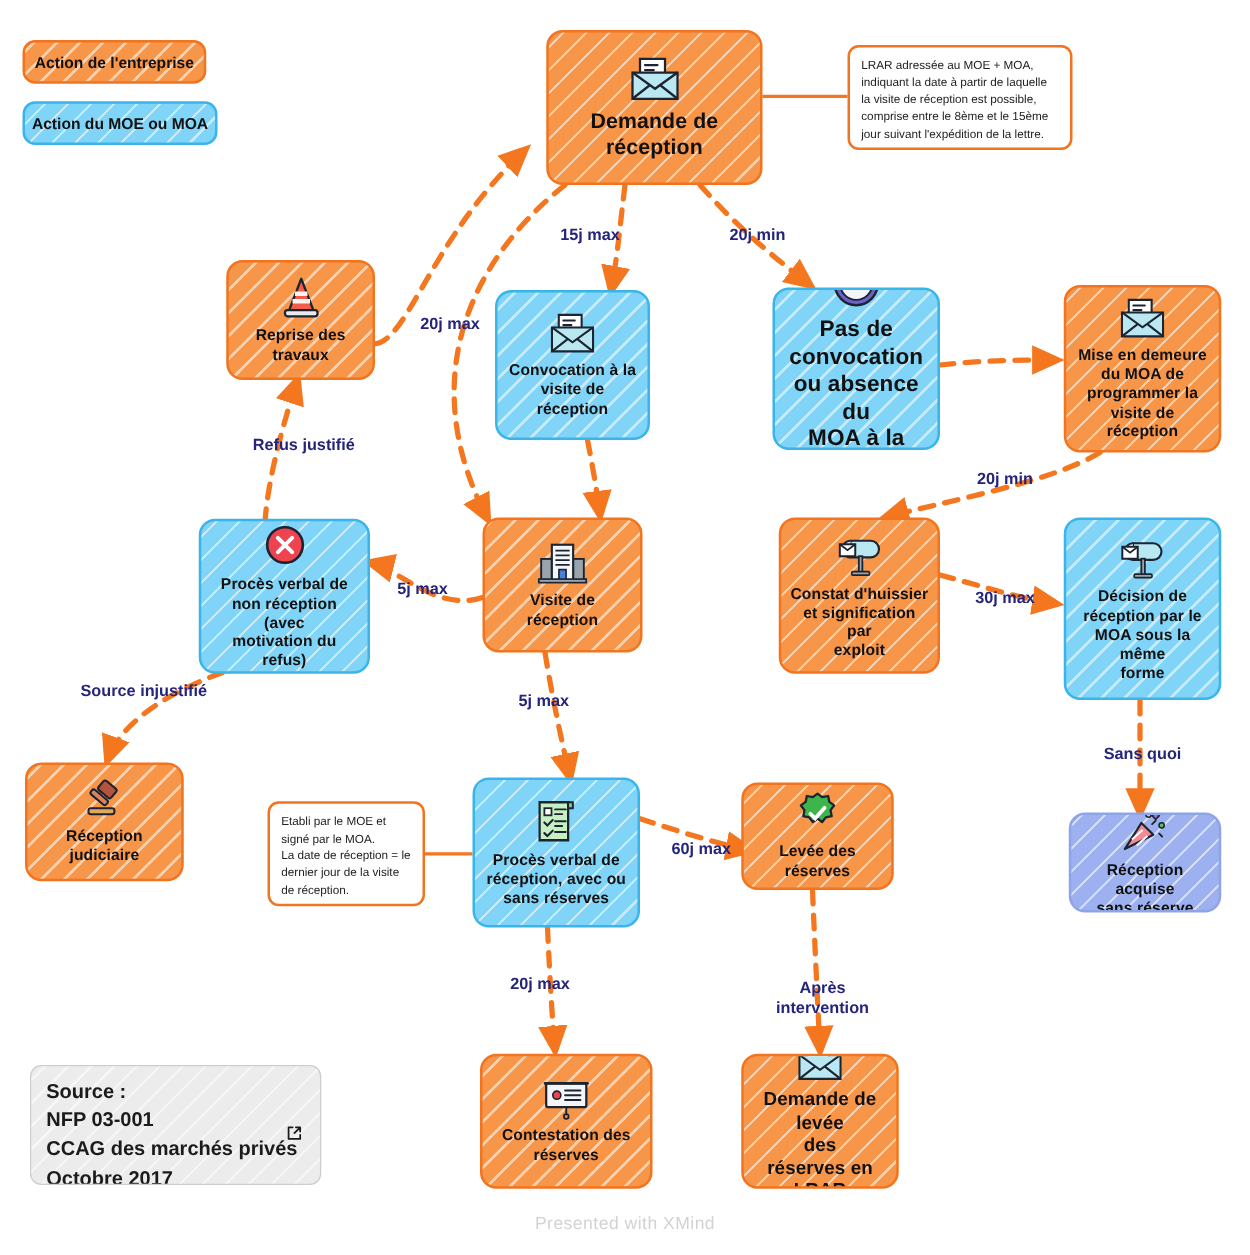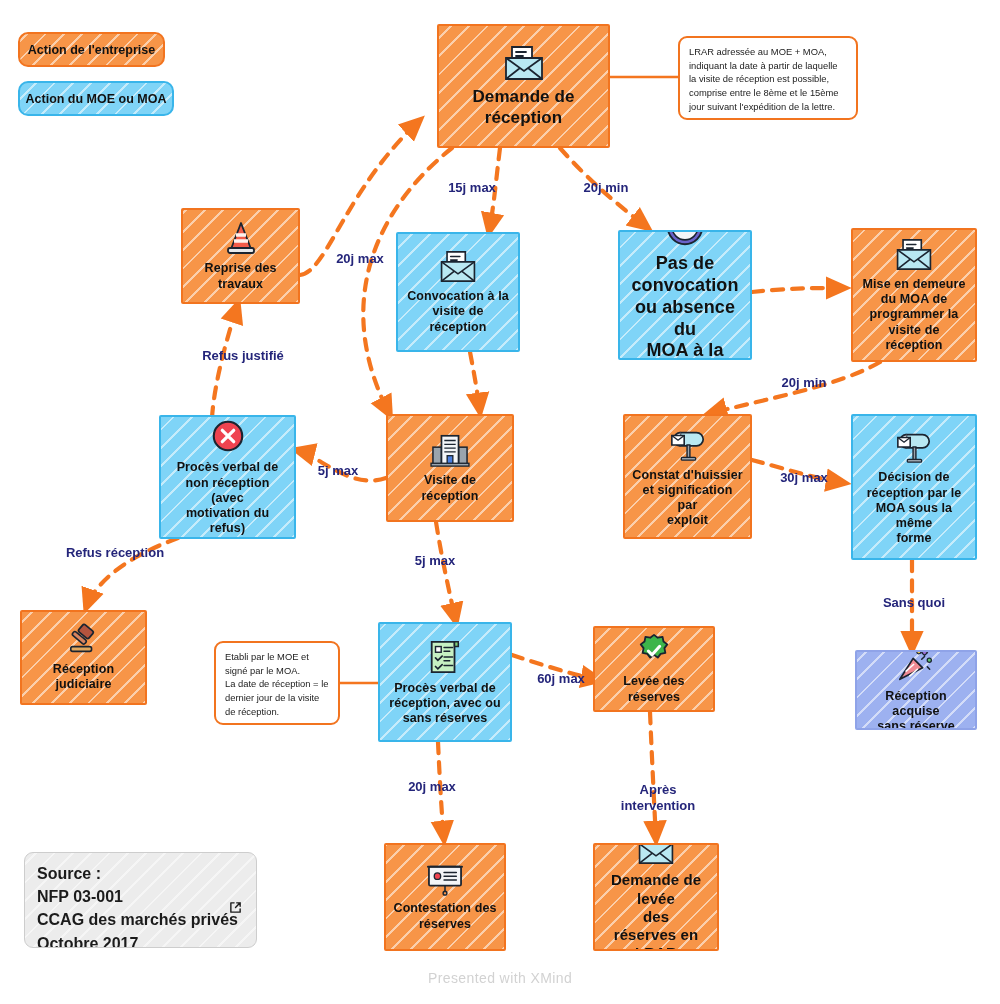--- a/index.html
+++ b/index.html
@@ -2,21 +2,21 @@
 <html><head>
 <meta charset="utf-8">
 <style>
   html,body{margin:0;padding:0;background:#ffffff;}
   body{width:1000px;height:1004px;position:relative;overflow:hidden;
        font-family:"Liberation Sans","DejaVu Sans",sans-serif;}
   #stage{position:absolute;left:0;top:0;width:1000px;height:1004px;}
   svg#edges{position:absolute;left:0;top:0;width:1000px;height:1004px;pointer-events:none;}
 
   
-  .node{position:absolute;box-sizing:border-box;border-radius:2px;
+  .node{position:absolute;box-sizing:border-box;border-radius:13px;
         display:flex;flex-direction:column;align-items:center;justify-content:center;
         text-align:center;overflow:hidden;
         font-weight:bold;color:#111111;line-height:1.22;letter-spacing:.1px;}
   .node .lbl{position:relative;z-index:3;padding:0 7px;}
   .node .ico{position:relative;z-index:3;line-height:0;margin-bottom:5px;}
   .node:after{content:"";position:absolute;inset:0;z-index:1;
      background:repeating-linear-gradient(-45deg,
         rgba(255,255,255,.55) 0px, rgba(255,255,255,.55) 2px,
         rgba(255,255,255,0) 2px,  rgba(255,255,255,0) 13px);}
 
@@ -271,21 +271,21 @@
         <circle cx="24" cy="6" r="2.2" fill="#f2c94c" stroke="#1b2430" stroke-width="1.3"></circle>
         <circle cx="35" cy="15" r="2.2" fill="#5bc16b" stroke="#1b2430" stroke-width="1.3"></circle>
         <path d="M30 4l3 3-3 3-3-3z" fill="#9b6fd6" stroke="#1b2430" stroke-width="1.3"></path>
         <path d="M33 22l2.4 2.4" stroke="#1b2430" stroke-width="1.6" stroke-linecap="round"></path>
         <path d="M27 14l3-3" stroke="#1b2430" stroke-width="1.6" stroke-linecap="round"></path>
       </svg>
     </div>
     <div class="lbl">Réception acquise<br>sans réserve</div>
   </div>
 
-  <div class="node orange" style="left:384px;top:843px;width:122px;height:108px;font-size:12.5px;">
+  <div class="node orange" style="left:384px;top:843px;width:138px;height:108px;font-size:12.5px;">
     <div class="ico">
       <svg width="40" height="34" viewBox="0 0 42 36">
         <rect x="4" y="5" width="34" height="20" rx="1.5" fill="#f3f5f8" stroke="#1b2430" stroke-width="1.9"></rect>
         <circle cx="13" cy="15" r="3.4" fill="#ef4350" stroke="#1b2430" stroke-width="1.4"></circle>
         <path d="M20 11h13M20 15h13M20 19h13" stroke="#1b2430" stroke-width="1.6" stroke-linecap="round"></path>
         <path d="M3 5h36" stroke="#1b2430" stroke-width="2.2" stroke-linecap="round"></path>
         <path d="M21 25v7" stroke="#1b2430" stroke-width="1.6"></path>
         <circle cx="21" cy="33" r="2" fill="none" stroke="#1b2430" stroke-width="1.5"></circle>
       </svg>
     </div>
@@ -305,21 +305,21 @@
   </div>
 
   <div class="elabel" style="left:432px;top:180px;width:80px;">15j max</div>
   <div class="elabel" style="left:566px;top:180px;width:80px;">20j min</div>
   <div class="elabel" style="left:320px;top:251px;width:80px;">20j max</div>
   <div class="elabel" style="left:764px;top:375px;width:80px;">20j min</div>
   <div class="elabel" style="left:764px;top:470px;width:80px;">30j max</div>
   <div class="elabel" style="left:303px;top:463px;width:70px;">5j max</div>
   <div class="elabel" style="left:400px;top:553px;width:70px;">5j max</div>
   <div class="elabel" style="left:188px;top:348px;width:110px;">Refus justifié</div>
-  <div class="elabel" style="left:55px;top:545px;width:120px;">Refus réception</div>
+  <div class="elabel" style="left:55px;top:545px;width:120px;">Source injustifié</div>
   <div class="elabel" style="left:521px;top:671px;width:80px;">60j max</div>
   <div class="elabel" style="left:392px;top:779px;width:80px;">20j max</div>
   <div class="elabel" style="left:612px;top:782px;width:92px;">Après<br>intervention</div>
   <div class="elabel" style="left:872px;top:595px;width:84px;">Sans quoi</div>
 
   <div class="note" style="left:678px;top:36px;width:180px;height:84px;">LRAR adressée au MOE + MOA, indiquant la date à partir de laquelle la visite de réception est possible, comprise entre le 8ème et le 15ème jour suivant l'expédition de la lettre.</div>
   <div class="note" style="left:214px;top:641px;width:126px;height:84px;">Etabli par le MOE et signé par le MOA.<br>La date de réception = le dernier jour de la visite de réception.</div>
 
   <div class="source" style="left:24px;top:852px;width:233px;height:96px;">
     <div class="rows">

